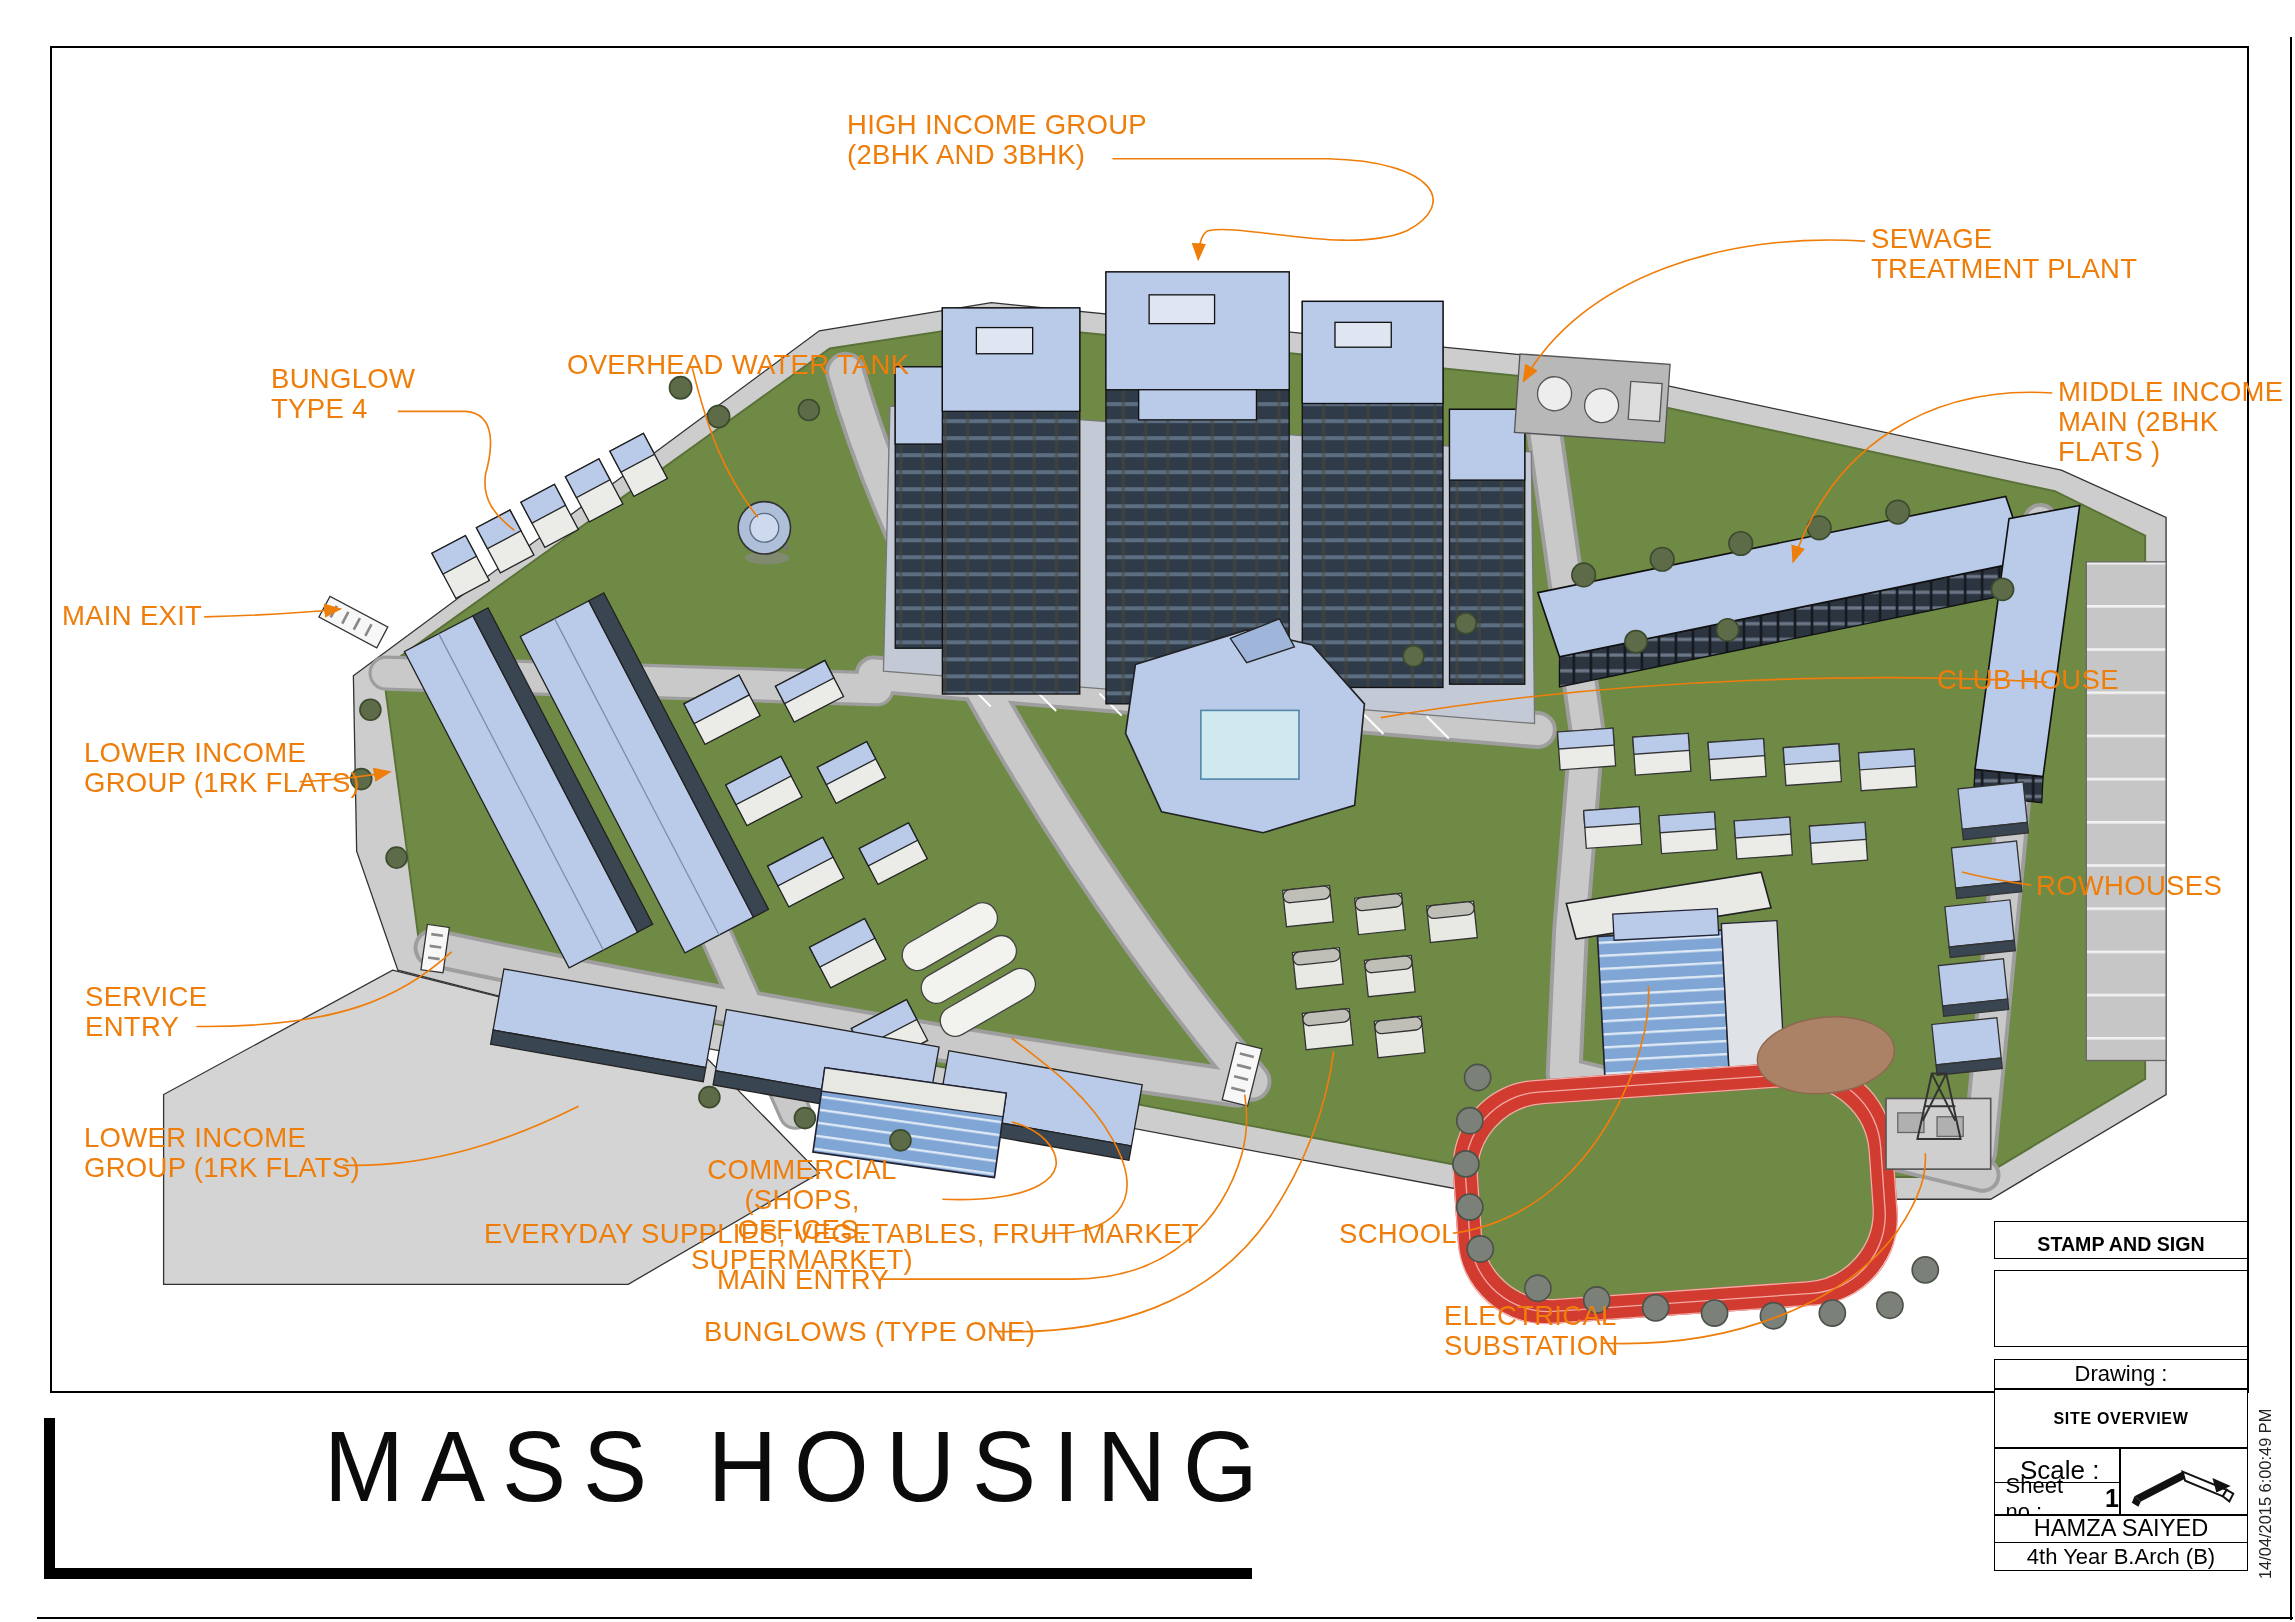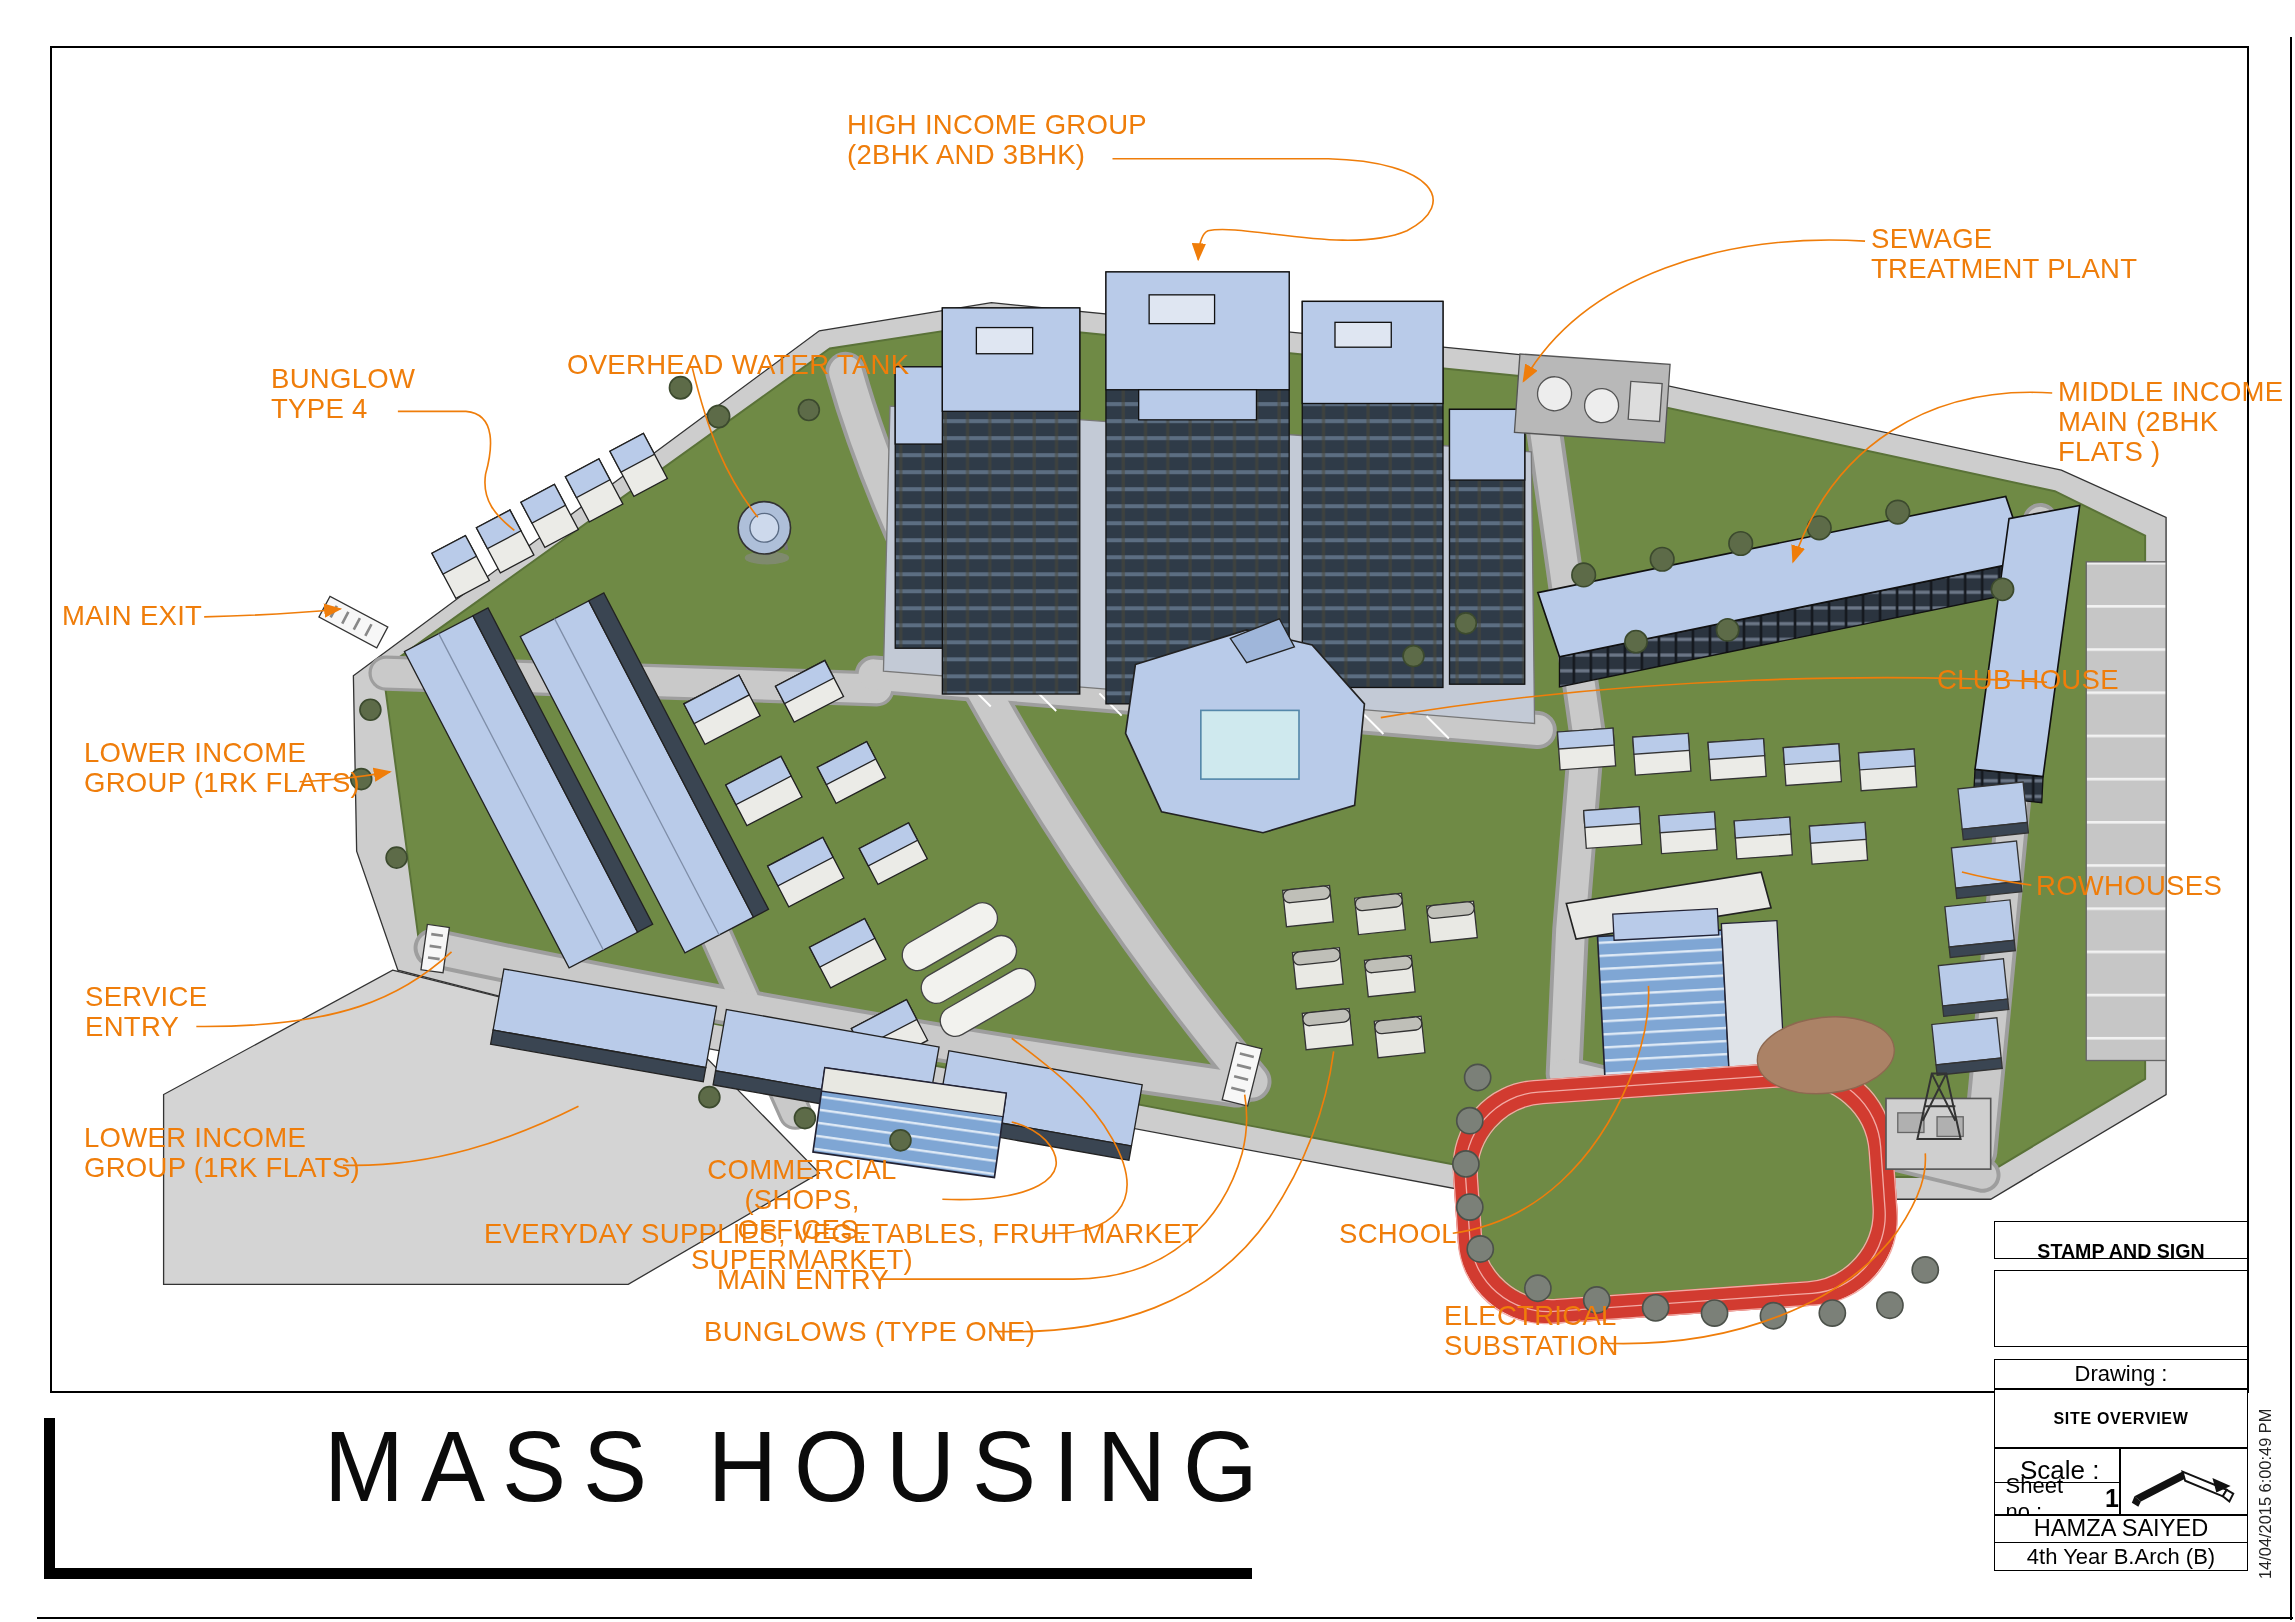--- a/index.html
+++ b/index.html
@@ -501,21 +501,21 @@
   </div>
   <div class="lbl" style="left:1444px;top:1301px">
     <span>ELECTRICAL</span>
       <span>SUBSTATION</span>
   </div>
 
   <div class="lbar" style="left:44px;top:1418px;width:11px;height:161px"></div>
   <div class="lbar" style="left:44px;top:1568px;width:1208px;height:11px"></div>
   <div id="main-title">MASS HOUSING</div>
 
-  <div class="tb" style="top:1221px;height:38px;font-weight:bold;font-size:19.6px;align-items:flex-start;padding-top:18px">
+  <div class="tb" style="top:1221px;height:38px;font-weight:bold;font-size:19.6px;align-items:flex-start;padding-top:11px">
       <span>STAMP AND SIGN</span>
     </div>
   <div class="tb" style="top:1270px;height:77px"></div>
   <div class="tb" style="top:1359px;height:30px;font-size:22px">
     <span>Drawing :</span>
     </div>
   <div class="tb" style="top:1389px;height:59px;font-weight:bold;font-size:16px;letter-spacing:0.7px">
       <span>SITE OVERVIEW</span>
     </div>
   <div class="tb half" style="top:1448px;height:44px;font-size:26px;justify-content:flex-start;padding-left:25px">

